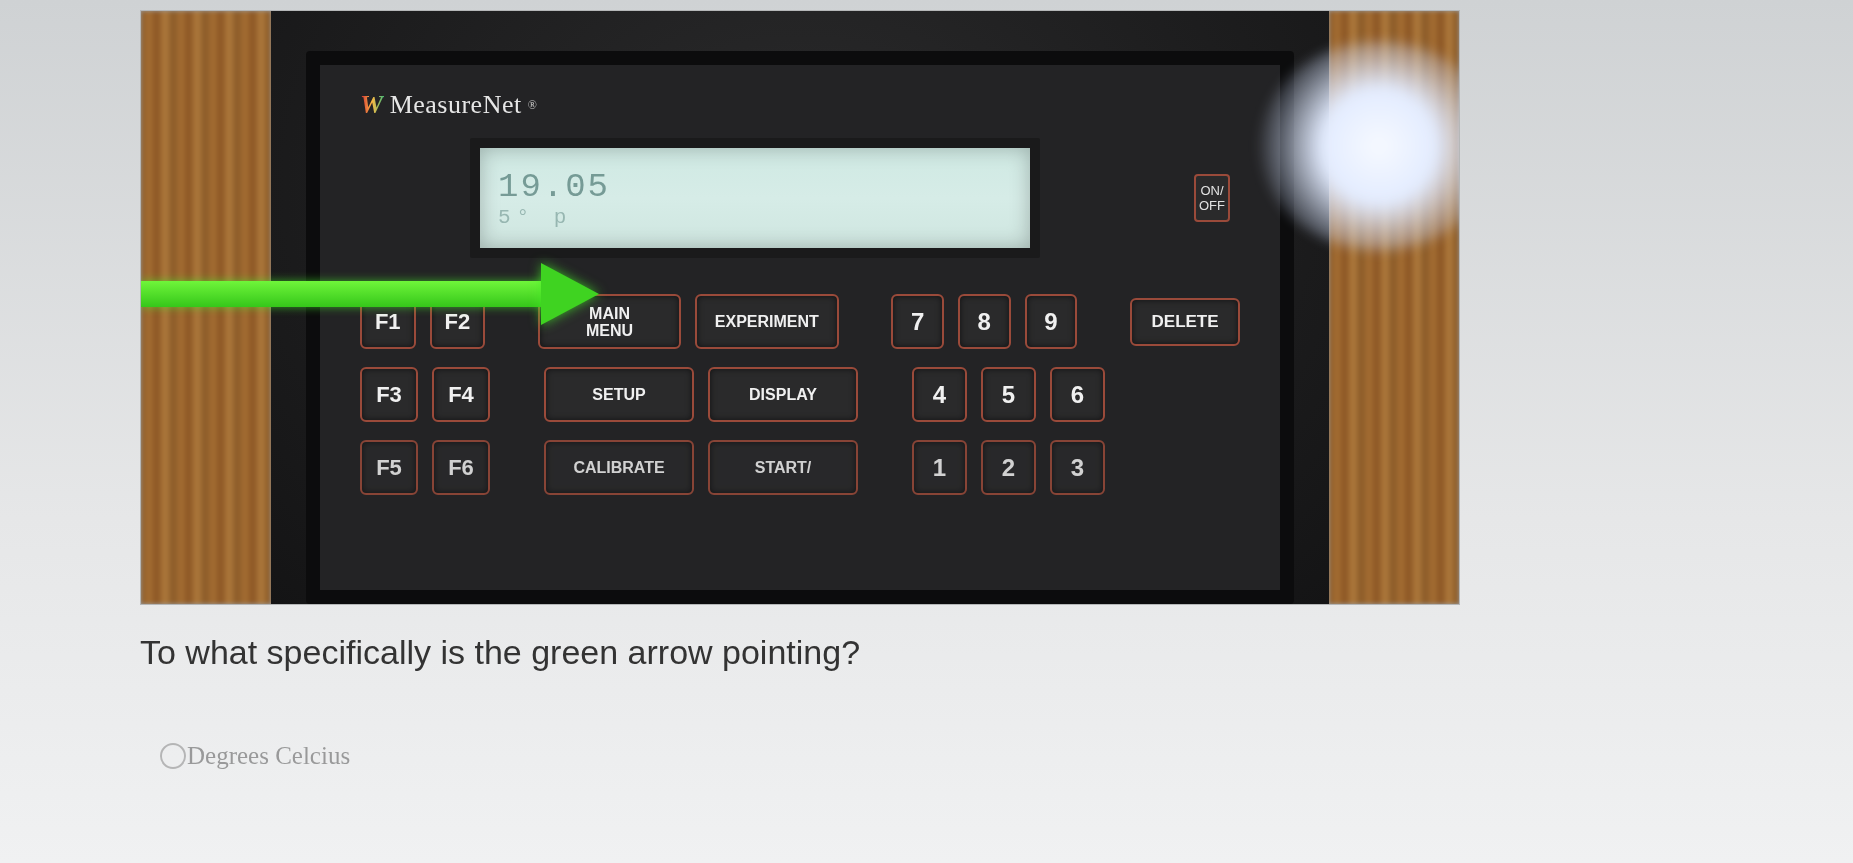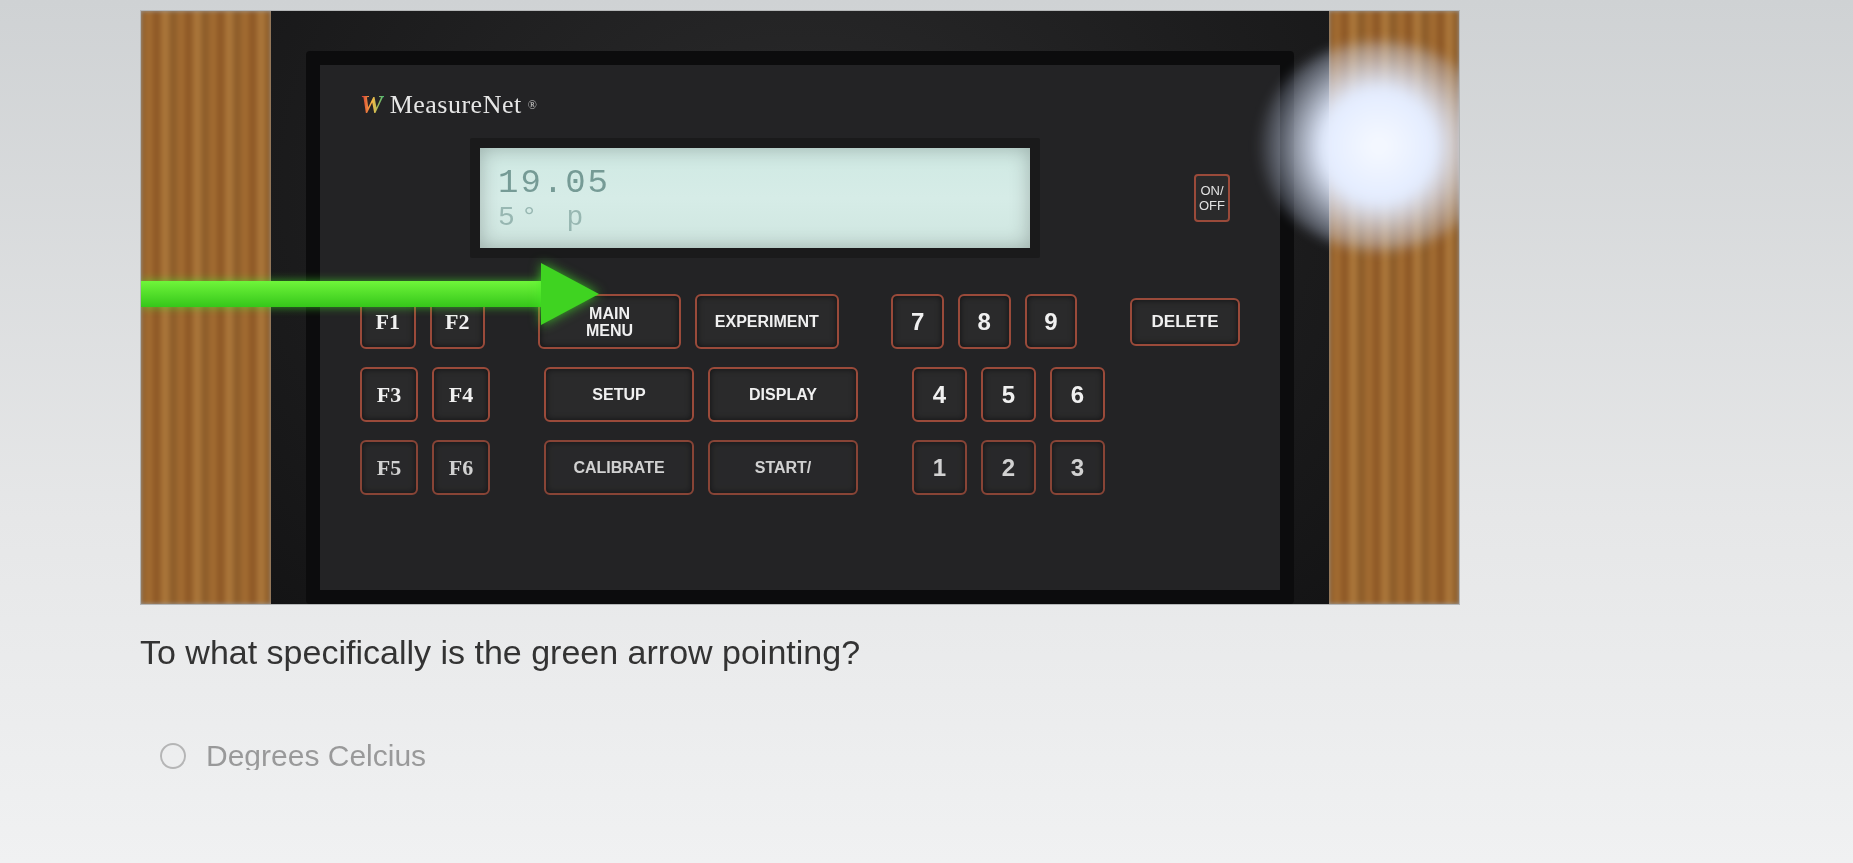--- a/index.html
+++ b/index.html
@@ -70,21 +70,21 @@
     background: linear-gradient(180deg,#cfe9e3 0%, #d6ece7 50%, #cfe6e0 100%);
     border: 10px solid #1a1a1b;
     border-radius: 2px;
     box-shadow: inset 0 0 20px rgba(0,0,0,.25);
     display:flex; flex-direction:column; justify-content:center; padding:6px 18px;
     font-family: 'Courier New', monospace;
     color:#2a5a55;
     position: relative;
   }
   .lcd .line1 { font-size: 34px; letter-spacing: 2px; opacity:.55; }
-  .lcd .line2 { font-size: 28px; letter-spacing: 6px; opacity:.35; }
+  .lcd .line2 { font-size: 21px; letter-spacing: 6px; opacity:.35; }
 
   .onoff {
     width:36px; height:48px;
     border:2px solid #9a4a3a;
     border-radius:4px;
     background:#2a2a2b;
     color:#e2e2e2;
     font-size:13px; line-height:15px;
     display:flex; align-items:center; justify-content:center;
     text-align:center;
@@ -97,21 +97,21 @@
   .key {
     border:2px solid #9a4a3a;
     border-radius:6px;
     background:#2a2a2b;
     color:#f0f0f0;
     display:flex; align-items:center; justify-content:center;
     font-weight:bold;
     text-align:center;
     box-shadow: inset 0 0 6px rgba(0,0,0,.6);
   }
-  .fk  { width:58px; height:55px; font-size:22px;font-family:Liberation Serif, serif; }
+  .fk  { width:58px; height:55px; font-size:22px; }
   .mid { width:150px; height:55px; font-size:16px; line-height:17px; }
   .num { width:55px; height:55px; font-size:24px; }
   .del { width:115px; height:48px; font-size:17px; }
   .gap1 { width:26px; }
 
   
   .arrow {
     position:absolute;
     left:0; top:260px;
     width:460px; height:46px;
@@ -143,24 +143,24 @@
 
   .question {
     margin: 28px 0 0 140px;
     font-size: 34px;
     color:#333;
     font-family: "Segoe UI", "Helvetica Neue", Arial, sans-serif;
   }
 
   .option {
     margin: 70px 0 0 160px;
-    display:flex; align-items:center; gap:20px;
-    font-size: 30px;
+    display:flex; align-items:center; gap:1px;
+    font-size: 25px;
     color:#555;
-    font-family: Liberation Sans, sans-serif;
+    font-family: Liberation Serif, serif;
     opacity:.55;
     overflow:hidden;
     height:28px;
   }
   .option .radio {
     width:26px; height:26px; border:2px solid #888; border-radius:50%;
     display:inline-block;
   }
 </style>
 </head>

